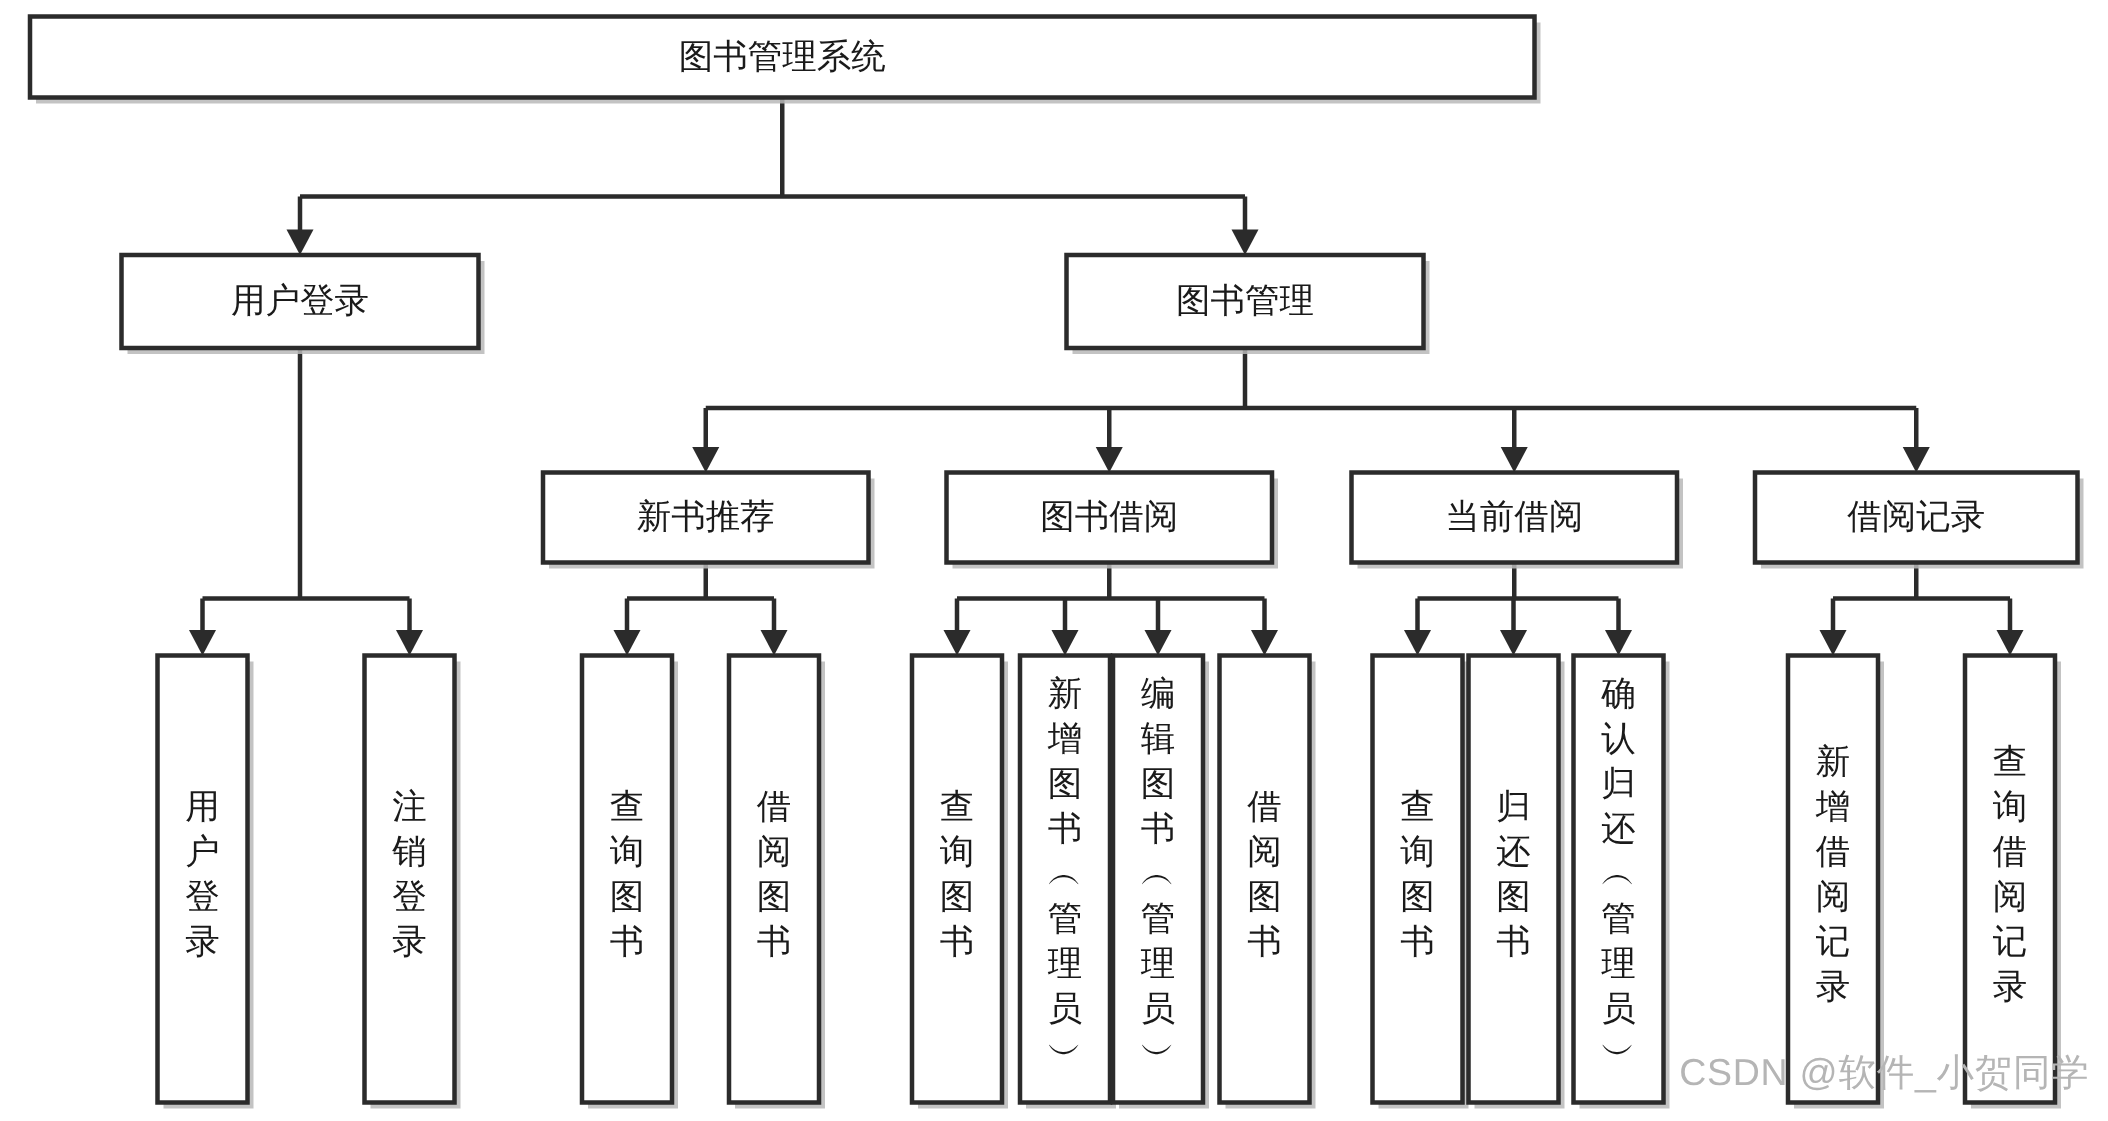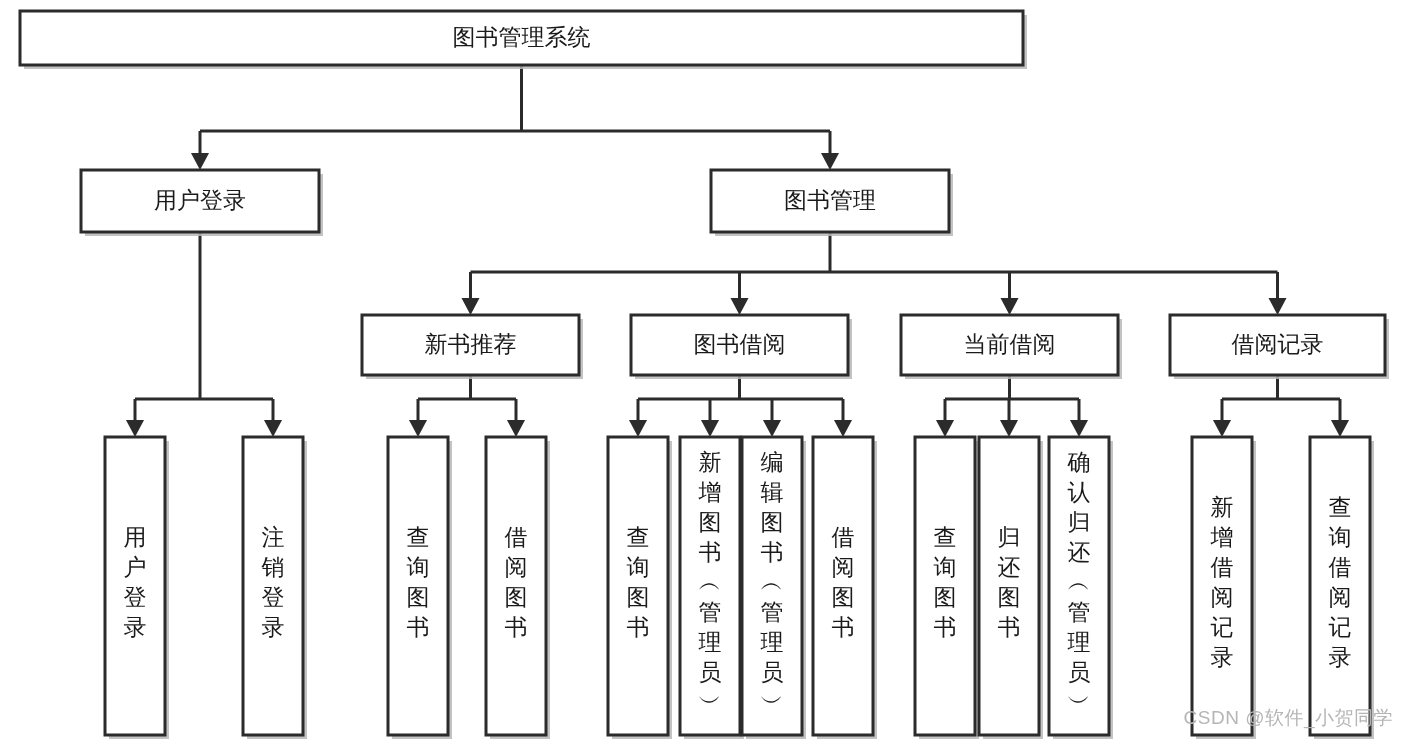--- a/index.html
+++ b/index.html
@@ -57,21 +57,21 @@
     font-family: "Liberation Sans", "DejaVu Sans", sans-serif;
     font-size: 23px;
     fill: #1a1a1a;
     text-anchor: middle;
   }
   .watermark {
     position: absolute;
     right: 12px;
     bottom: 6px;
     font-family: "Liberation Sans", "DejaVu Sans", sans-serif;
-    font-size: 19px;
+    font-size: 25px;
     color: #b5b5b5;
     letter-spacing: 0.5px;
     white-space: nowrap;
     pointer-events: none;
   }
 </style>
 </head>
 <body>
 
 <div id="diagram-root">

